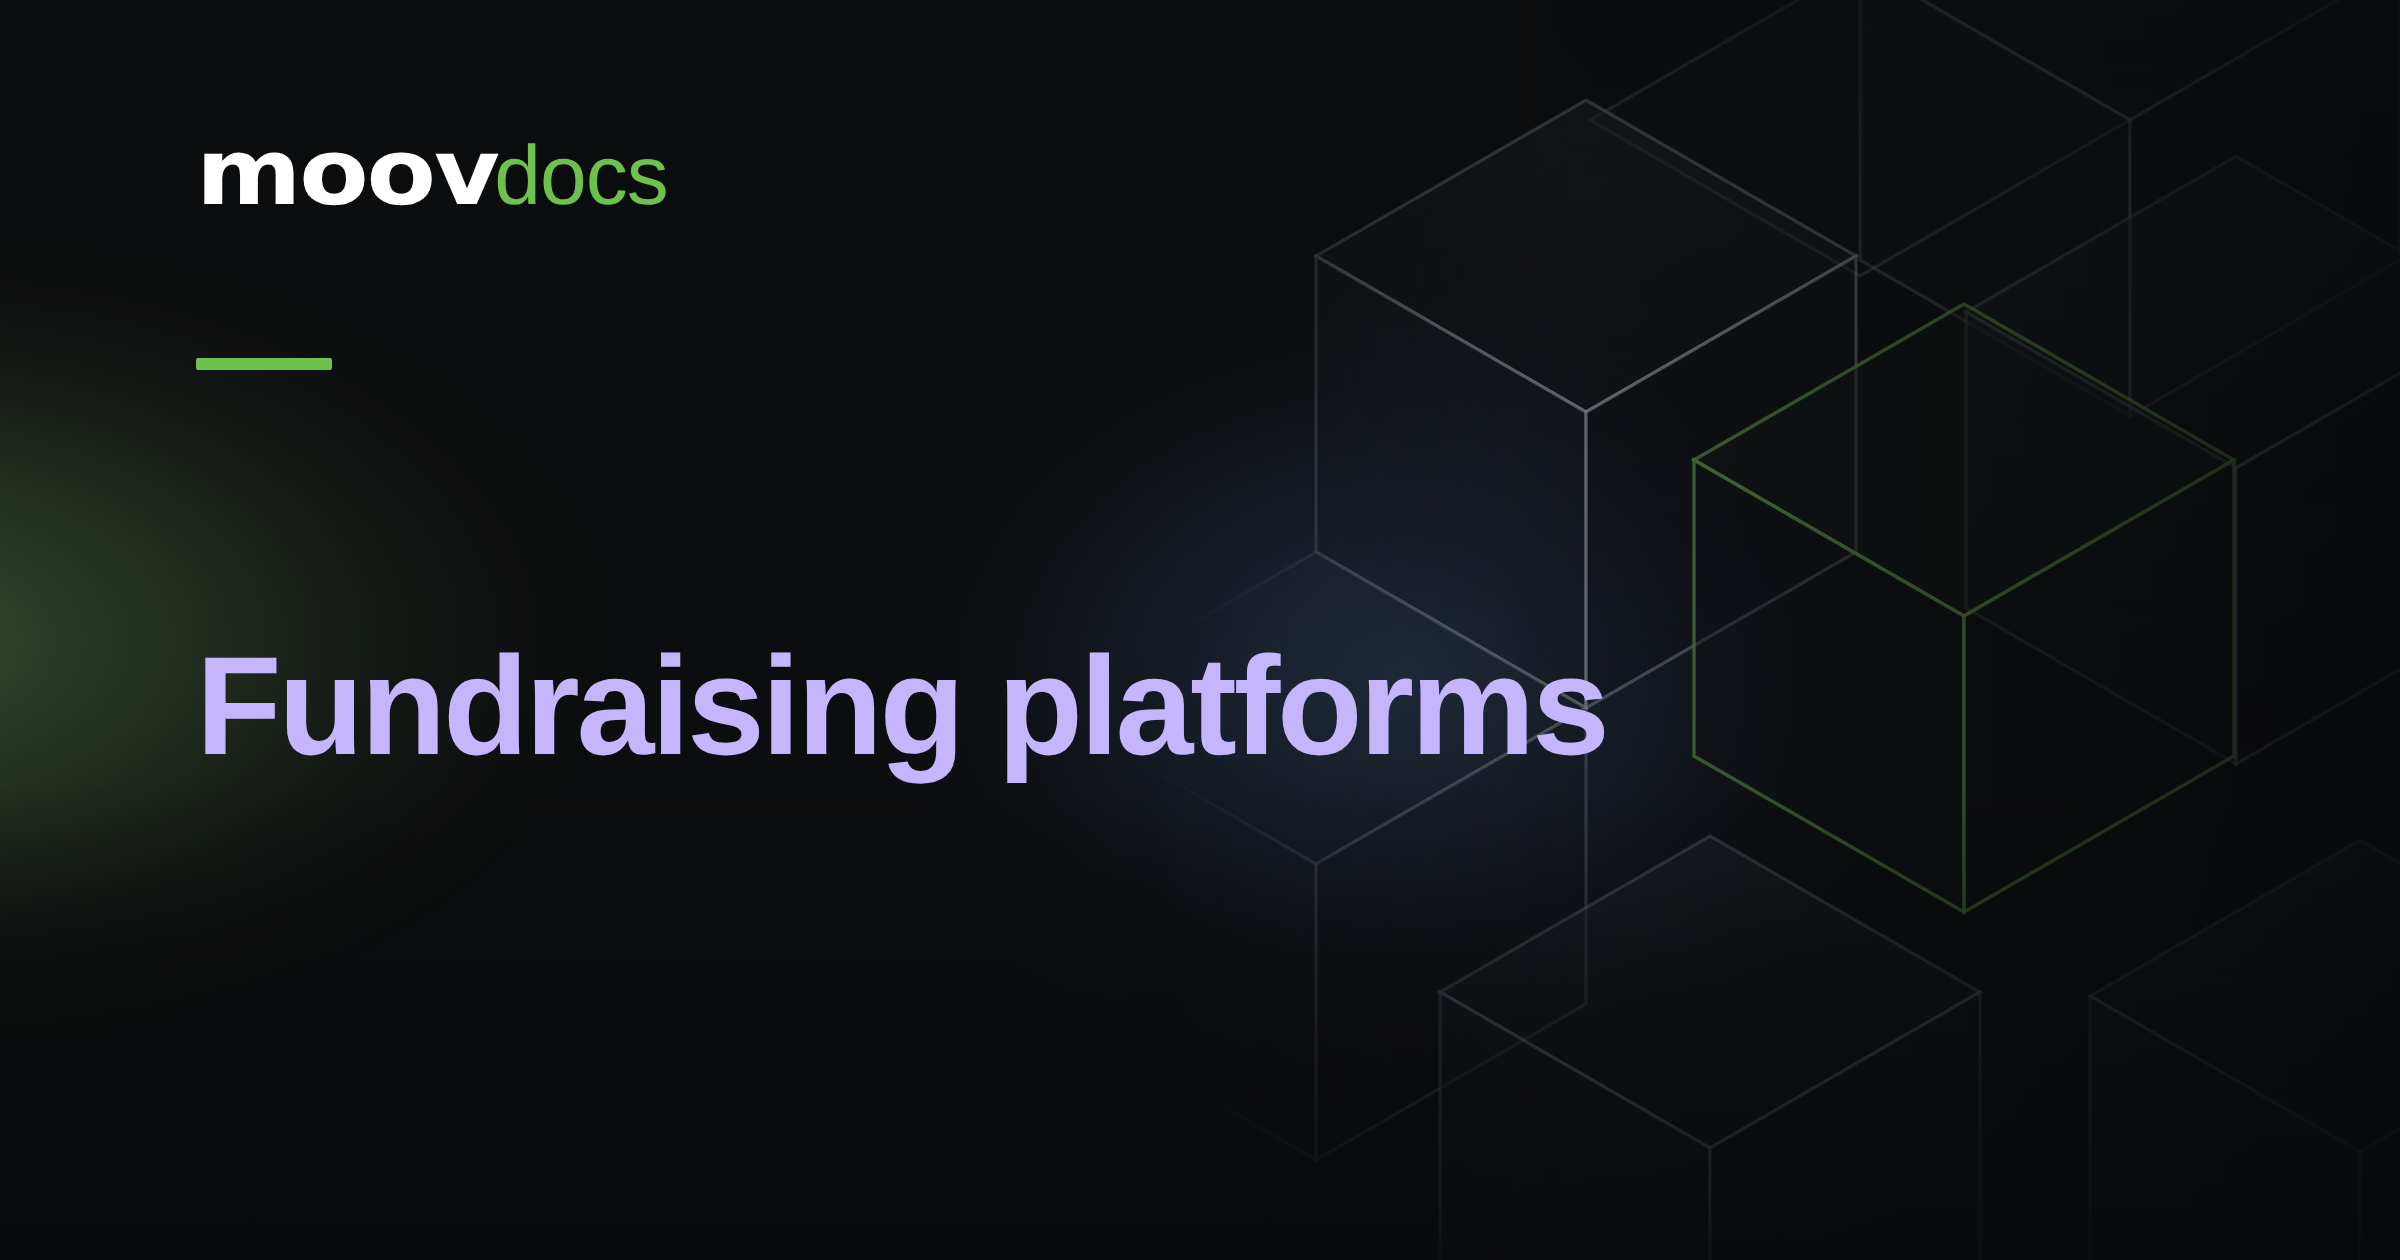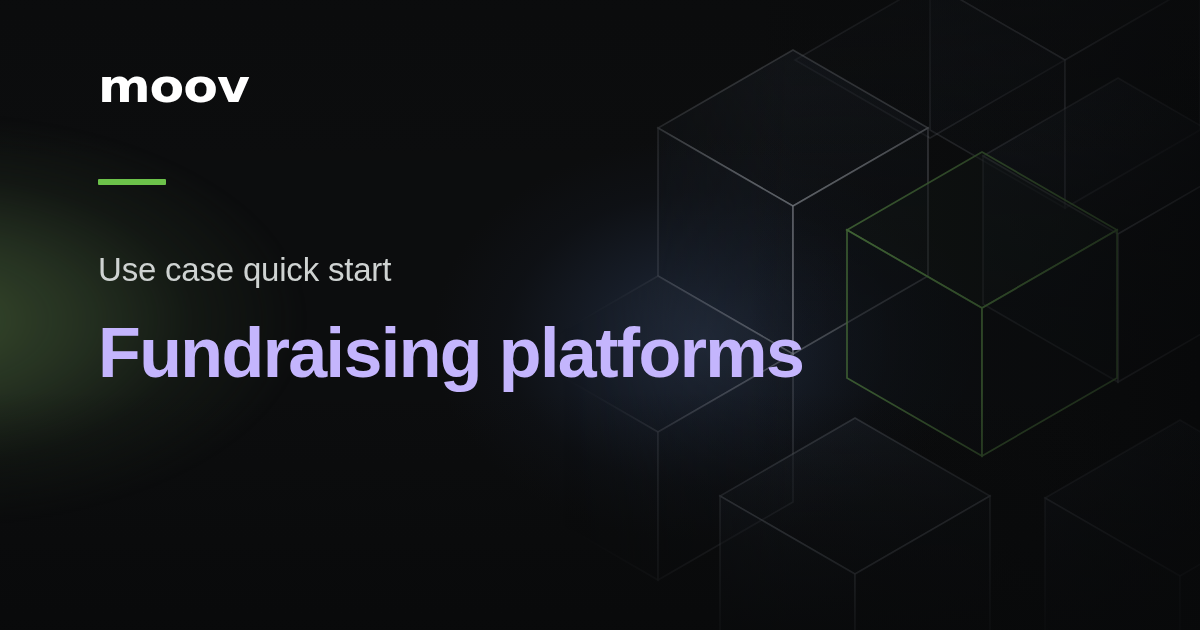--- a/index.html
+++ b/index.html
@@ -229,23 +229,23 @@
       </g>
     </svg>
   </div>
 
   <div class="bg-vignette"></div>
 
   <div class="content">
 
     <div class="logo">
       <span class="logo-mark" style="color: rgb(255, 255, 255);">moov</span>
+      <span class="logo-word" style="color: rgb(108, 194, 74);">docs</span>
     </div>
 
     <div class="rule" style="background: rgb(108, 194, 74);"></div>
 
-    <div class="eyebrow" style="color: rgb(207, 211, 210);">Use case quick start</div>
 
     <h1 class="headline" style="color: #c4b5fd;">Fundraising platforms</h1>
 
   </div>
 
 </div>
 
 </body></html>

